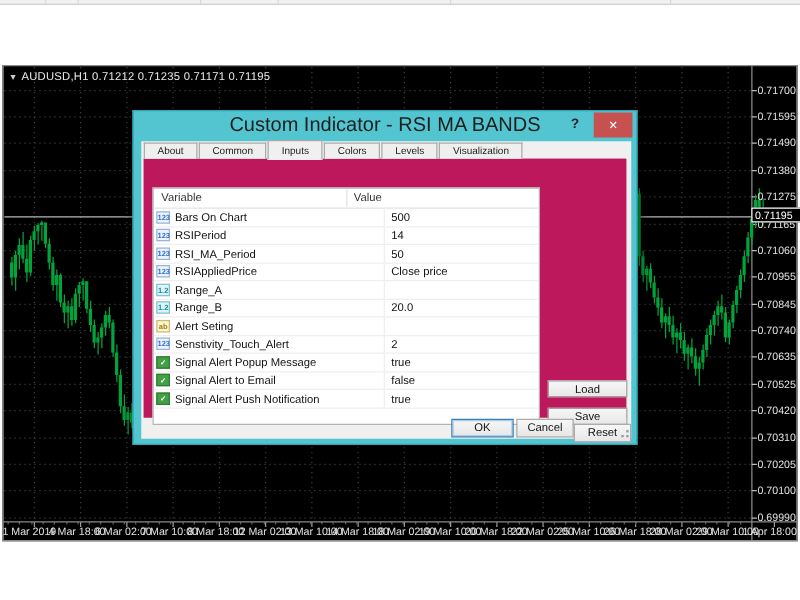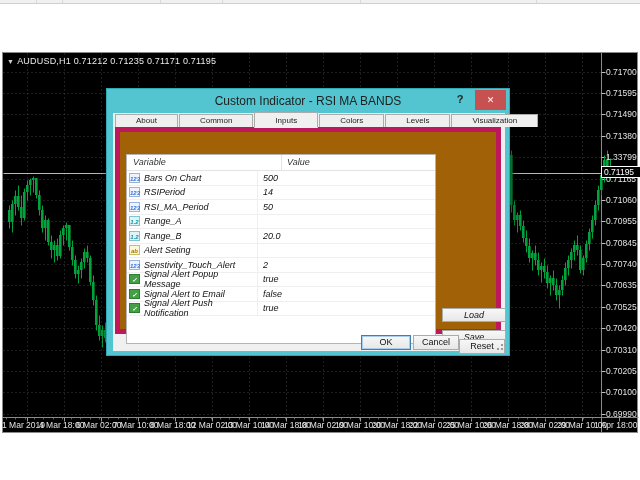--- a/index.html
+++ b/index.html
@@ -14,38 +14,38 @@
   .symbol-line{position:absolute;left:7px;top:56px;color:#eaeaea;font-size:9px;letter-spacing:0.2px;white-space:nowrap;}
   .symbol-line .tri{font-size:7px;color:#cfcfcf;margin-right:3px;}
   .price-label{position:absolute;left:606px;color:#e2e2e2;font-size:8.5px;line-height:10px;white-space:nowrap;}
   .price-tag{position:absolute;left:601px;width:36px;background:#000;border:1px solid #fff;color:#fff;
              font-size:8.5px;line-height:10px;text-align:left;padding:0 0 0 2px;z-index:3;}
   .time-label{position:absolute;color:#e2e2e2;font-size:8.5px;line-height:10px;white-space:nowrap;top:420px;}
   
   .dialog{position:absolute;left:106px;top:88px;width:404px;height:268px;background:#52c5d0;
           box-shadow:2px 3px 10px rgba(0,0,0,.55);z-index:10;border:1px solid #2fa8b4;box-sizing:border-box;}
   .dlg-title{position:absolute;left:0;top:0;width:100%;height:24px;line-height:24px;text-align:center;
-             color:#1e1e1e;font-size:12px;}
+             color:#1e1e1e;font-size:16px;}
   .dlg-help{position:absolute;right:42px;top:4px;width:14px;height:16px;text-align:center;color:#222;
             font-size:11px;font-weight:bold;cursor:default;}
   .dlg-close{position:absolute;right:3px;top:1px;width:31px;height:20px;background:#c75050;color:#fff;
              text-align:center;line-height:20px;font-size:9px;cursor:default;}
   .dlg-content{position:absolute;left:6px;top:24px;width:392px;height:238px;background:#f0f0f0;}
   .tabs{position:absolute;left:2px;top:1px;height:13px;z-index:2;display:flex;align-items:flex-end;}
-  .tab{height:12px;line-height:12px;padding:0 20px;font-size:8px;color:#222;background:#efefef;
+  .tab{height:12px;line-height:12px;padding:0 10px;font-size:8px;color:#222;background:#efefef;
        border:1px solid #ababab;border-bottom:none;margin-right:1px;}
   .tab.active{height:14px;line-height:15px;background:#f0f0f0;border-bottom:1px solid #f0f0f0;position:relative;top:1px;}
-  .tab-panel{position:absolute;left:2px;top:14px;width:386px;height:207px;border:5px solid #be185d;background:#a16207;box-sizing:border-box;font-style:italic;}
+  .tab-panel{position:absolute;left:2px;top:14px;width:386px;height:207px;border:1px solid #be185d;background:#be185d;box-sizing:border-box;}
   .param-table{position:absolute;left:6px;top:22px;width:310px;height:190px;background:#fff;border:1px solid #b4b4b4;
                box-sizing:border-box;overflow:hidden;}
   .pt-header{display:flex;height:15px;border-bottom:1px solid #e3e3e3;color:#333;font-size:9px;}
   .pt-header .c1{width:155px;padding:2px 0 0 6px;box-sizing:border-box;border-right:1px solid #e3e3e3;}
   .pt-header .c2{flex:1;padding:2px 0 0 5px;}
   .pt-row{display:flex;height:13.5px;border-bottom:1px solid #efefef;font-size:9px;color:#111;align-items:center;}
-  .pt-row .c1{width:131px;display:flex;align-items:center;box-sizing:border-box;border-right:1px solid #efefef;height:100%;}
+  .pt-row .c1{width:185px;display:flex;align-items:center;box-sizing:border-box;border-right:1px solid #efefef;height:100%;}
   .pt-row .c2{flex:1;padding-left:5px;}
   .ic{display:inline-block;width:11px;height:10px;margin:0 4px 0 2px;font-size:6px;line-height:10px;text-align:center;
       border:1px solid #aaa;box-sizing:border-box;font-weight:bold;flex:none;}
   .side-btn,.bot-btn{position:absolute;height:15px;background:linear-gradient(#f7f7f7,#e7e7e7);border:1px solid #ababab;
         font-size:9px;color:#111;text-align:center;line-height:13px;box-sizing:border-box;cursor:default;font-family:"Liberation Sans",sans-serif;}
   .btn-load{left:322px;top:176px;width:64px;height:14px;}
   .btn-save{left:322px;top:198px;width:64px;height:14px;}
   .btn-ok{left:248px;top:222px;width:50px;border:1px solid #3c7fb1;box-shadow:0 0 0 1px #a9cdea inset;}
   .btn-cancel{left:300px;top:222px;width:46px;}
   .btn-reset{left:346px;top:226px;width:46px;}
@@ -337,21 +337,21 @@
     </svg>
 
   <div class="symbol-line">
     <span class="tri">▼</span><span>AUDUSD,H1  0.71212 0.71235 0.71171 0.71195</span>
   </div>
   <div id="price-axis">
       <div class="price-label" style="top: 67px;">0.71700</div>
       <div class="price-label" style="top: 88px;">0.71595</div>
       <div class="price-label" style="top: 109px;">0.71490</div>
       <div class="price-label" style="top: 131px;">0.71380</div>
-      <div class="price-label" style="top: 152px;">1.33799</div>
+      <div class="price-label" style="top: 152px;">0.71275</div>
       <div class="price-label" style="top: 174px;">0.71165</div>
       <div class="price-label" style="top: 195px;">0.71060</div>
       <div class="price-label" style="top: 216px;">0.70955</div>
       <div class="price-label" style="top: 238px;">0.70845</div>
       <div class="price-label" style="top: 259px;">0.70740</div>
       <div class="price-label" style="top: 280px;">0.70635</div>
       <div class="price-label" style="top: 302px;">0.70525</div>
       <div class="price-label" style="top: 323px;">0.70420</div>
       <div class="price-label" style="top: 345px;">0.70310</div>
       <div class="price-label" style="top: 366px;">0.70205</div>
@@ -415,20 +415,27 @@
               </div>
               <div class="pt-row">
                 <div class="c1">
                   <span class="ic" style="color: rgb(47, 111, 214); background: rgb(238, 244, 255); border-color: rgb(154, 180, 217);">123</span>
                   <span>RSI_MA_Period</span>
                 </div>
                 <div class="c2">50</div>
               </div>
               <div class="pt-row">
                 <div class="c1">
+                  <span class="ic" style="color: rgb(47, 111, 214); background: rgb(238, 244, 255); border-color: rgb(154, 180, 217);">123</span>
+                  <span>RSIAppliedPrice</span>
+                </div>
+                <div class="c2">Close price</div>
+              </div>
+              <div class="pt-row">
+                <div class="c1">
                   <span class="ic" style="color: rgb(13, 143, 166); background: rgb(223, 244, 247); border-color: rgb(127, 196, 207);">1.2</span>
                   <span>Range_A</span>
                 </div>
               </div>
               <div class="pt-row">
                 <div class="c1">
                   <span class="ic" style="color: rgb(13, 143, 166); background: rgb(223, 244, 247); border-color: rgb(127, 196, 207);">1.2</span>
                   <span>Range_B</span>
                 </div>
                 <div class="c2">20.0</div>

